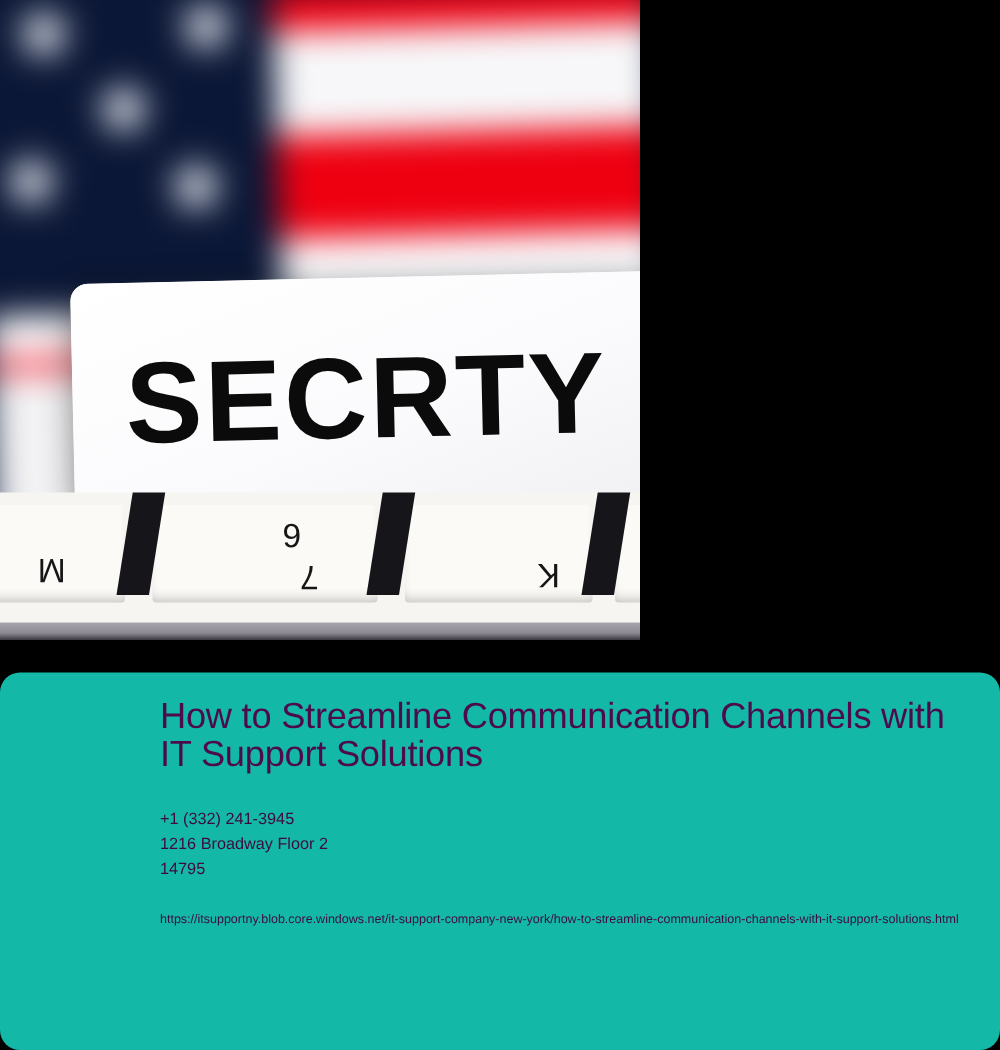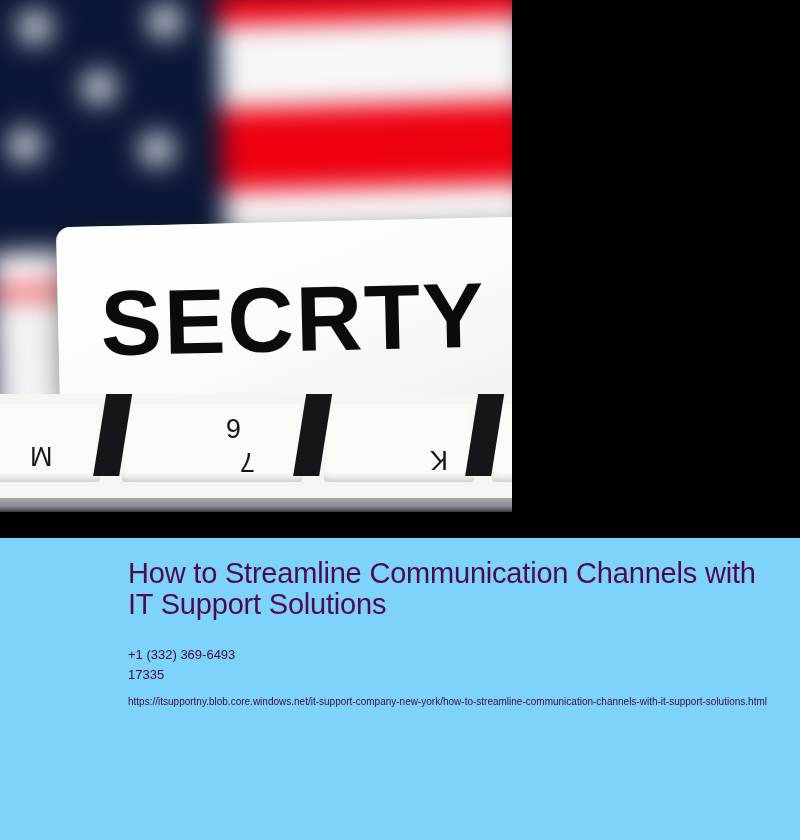--- a/index.html
+++ b/index.html
@@ -171,21 +171,22 @@
     background: #000000;
   }
 
   
   .panel {
     position: absolute;
     left: 0;
     top: 538px;
     width: 800px;
     height: 302px;
-    background: #7dd3fc;
+    background: #14b8a6;
+    border-radius: 16px;
   }
   .panel-inner {
     position: absolute;
     left: 128px;
     top: 20px;
     width: 655px;
   }
   .title {
     margin: 0;
     font-family: "Liberation Sans", sans-serif;
@@ -205,21 +206,21 @@
   }
   .contact {
     margin-top: 25px;
   }
   .contact-line {
     font-size: 13px;
     line-height: 20px;
     color: #3e0a3e;
   }
   .url {
-    margin-top: 7px;
+    margin-top: 21px;
     font-size: 10px;
     line-height: 20px;
     color: #3e0a3e;
     word-break: break-all;
     max-width: 660px;
   }
 </style>
 </head>
 <body>
 
@@ -272,21 +273,22 @@
   </div>
 
   <div class="hero-bottom-black"></div>
 
   <div class="panel">
     <div class="panel-inner">
 
       <h1 class="title">How to Streamline Communication Channels with IT Support Solutions</h1>
 
       <div class="contact">
-        <div class="contact-line">+1 (332) 369-6493</div>
-        <div class="contact-line">17335</div>
+        <div class="contact-line">+1 (332) 241-3945</div>
+        <div class="contact-line">1216 Broadway Floor 2</div>
+        <div class="contact-line">14795</div>
         <div class="url">https://itsupportny.blob.core.windows.net/it-support-company-new-york/how-to-streamline-communication-channels-with-it-support-solutions.html</div>
       </div>
 
     </div>
   </div>
 
 </div>
 
 </body></html>

